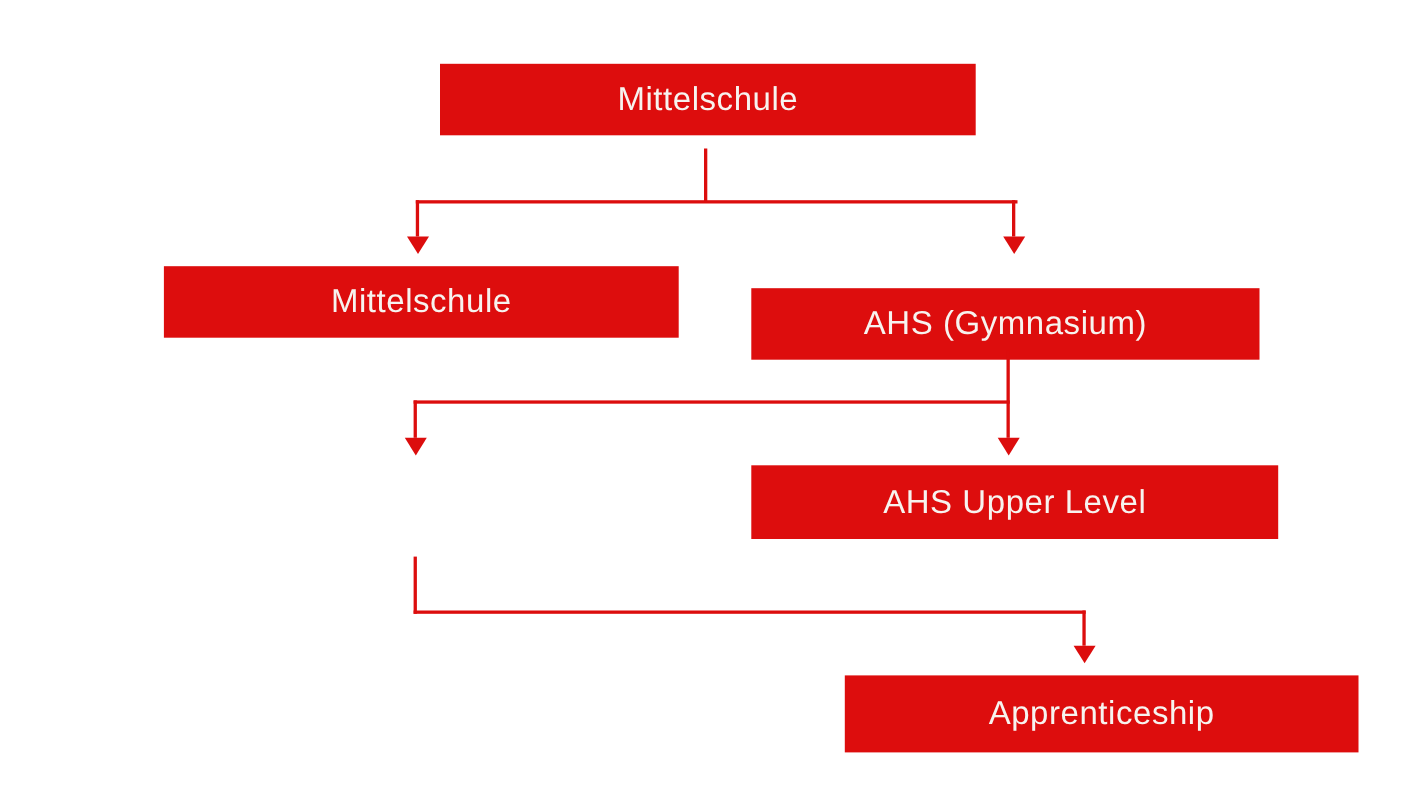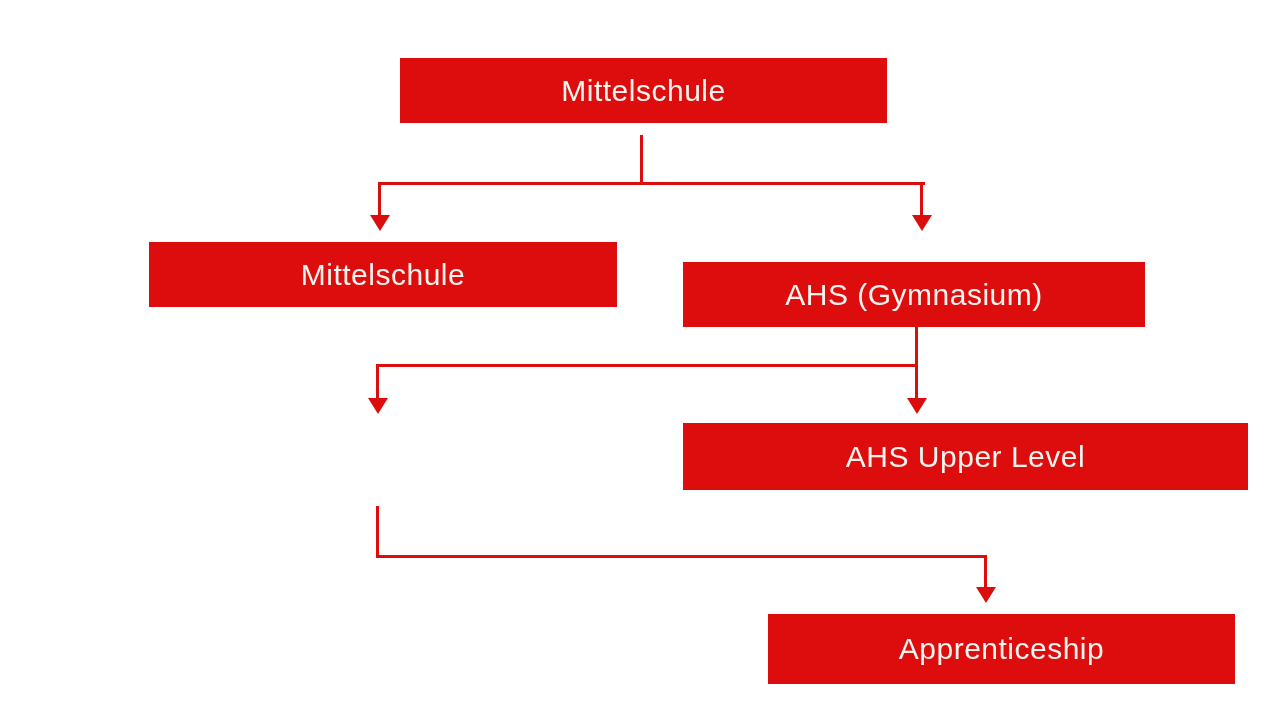--- a/index.html
+++ b/index.html
@@ -43,21 +43,21 @@
     border-left: 10px solid transparent;
     border-right: 10px solid transparent;
     border-top: 16px solid #dc0d0d;
   }
 
   
   #node-kindergarten   { left: 400px; top:  58px; width: 487px; height: 65px; }
   #node-volksschule    { left: 149px; top: 242px; width: 468px; height: 65px; }
   #node-ahs-gymnasium  { left: 683px; top: 242px; width: 462px; height: 65px; margin-top: 20px; }
   #node-mittelschule   { left: 149px; top: 423px; width: 468px; height: 67px; }
-  #node-ahs-upper      { left: 683px; top: 423px; width: 565px; height: 67px; justify-content: center; }
+  #node-ahs-upper      { left: 683px; top: 423px; width: 479px; height: 67px; justify-content: center; }
   #node-apprenticeship { left: 740px; top: 614px; width: 467px; height: 70px; margin-left: 28px; }
 </style>
 </head>
 <body>
 
 <div class="canvas">
 
   <div class="node" id="node-kindergarten">
     <span>Mittelschule</span>
   </div>

